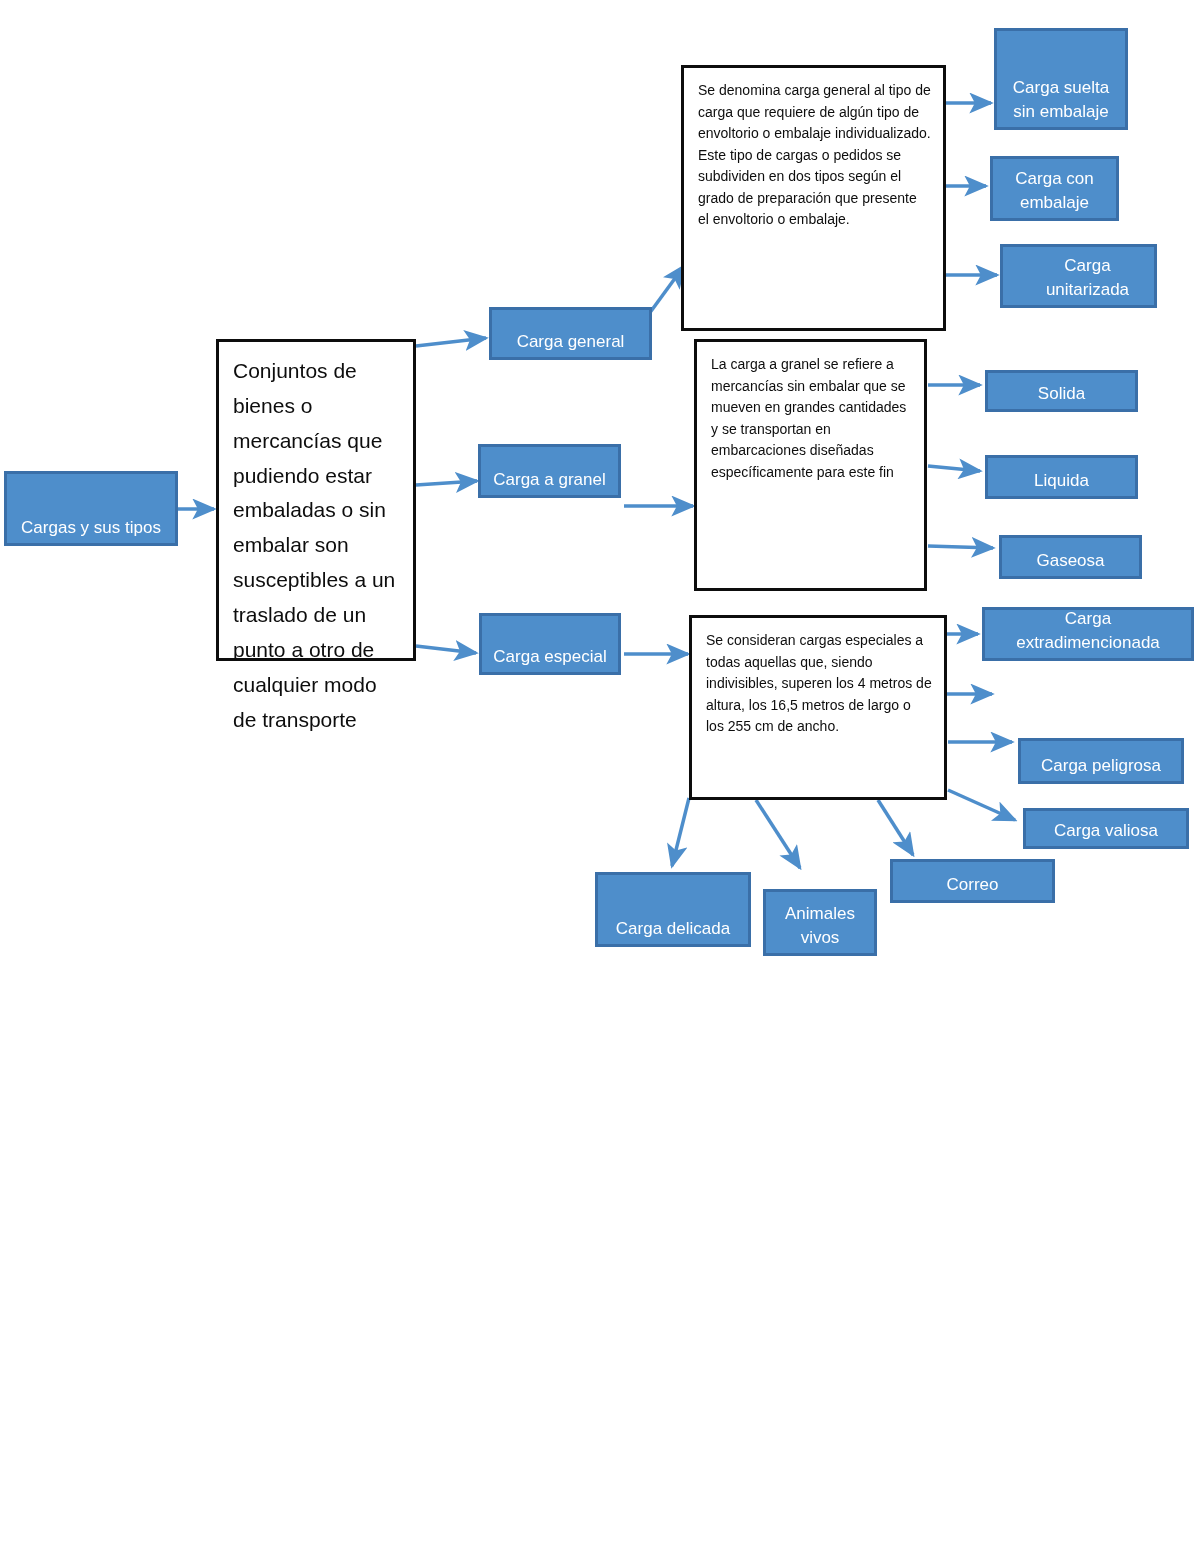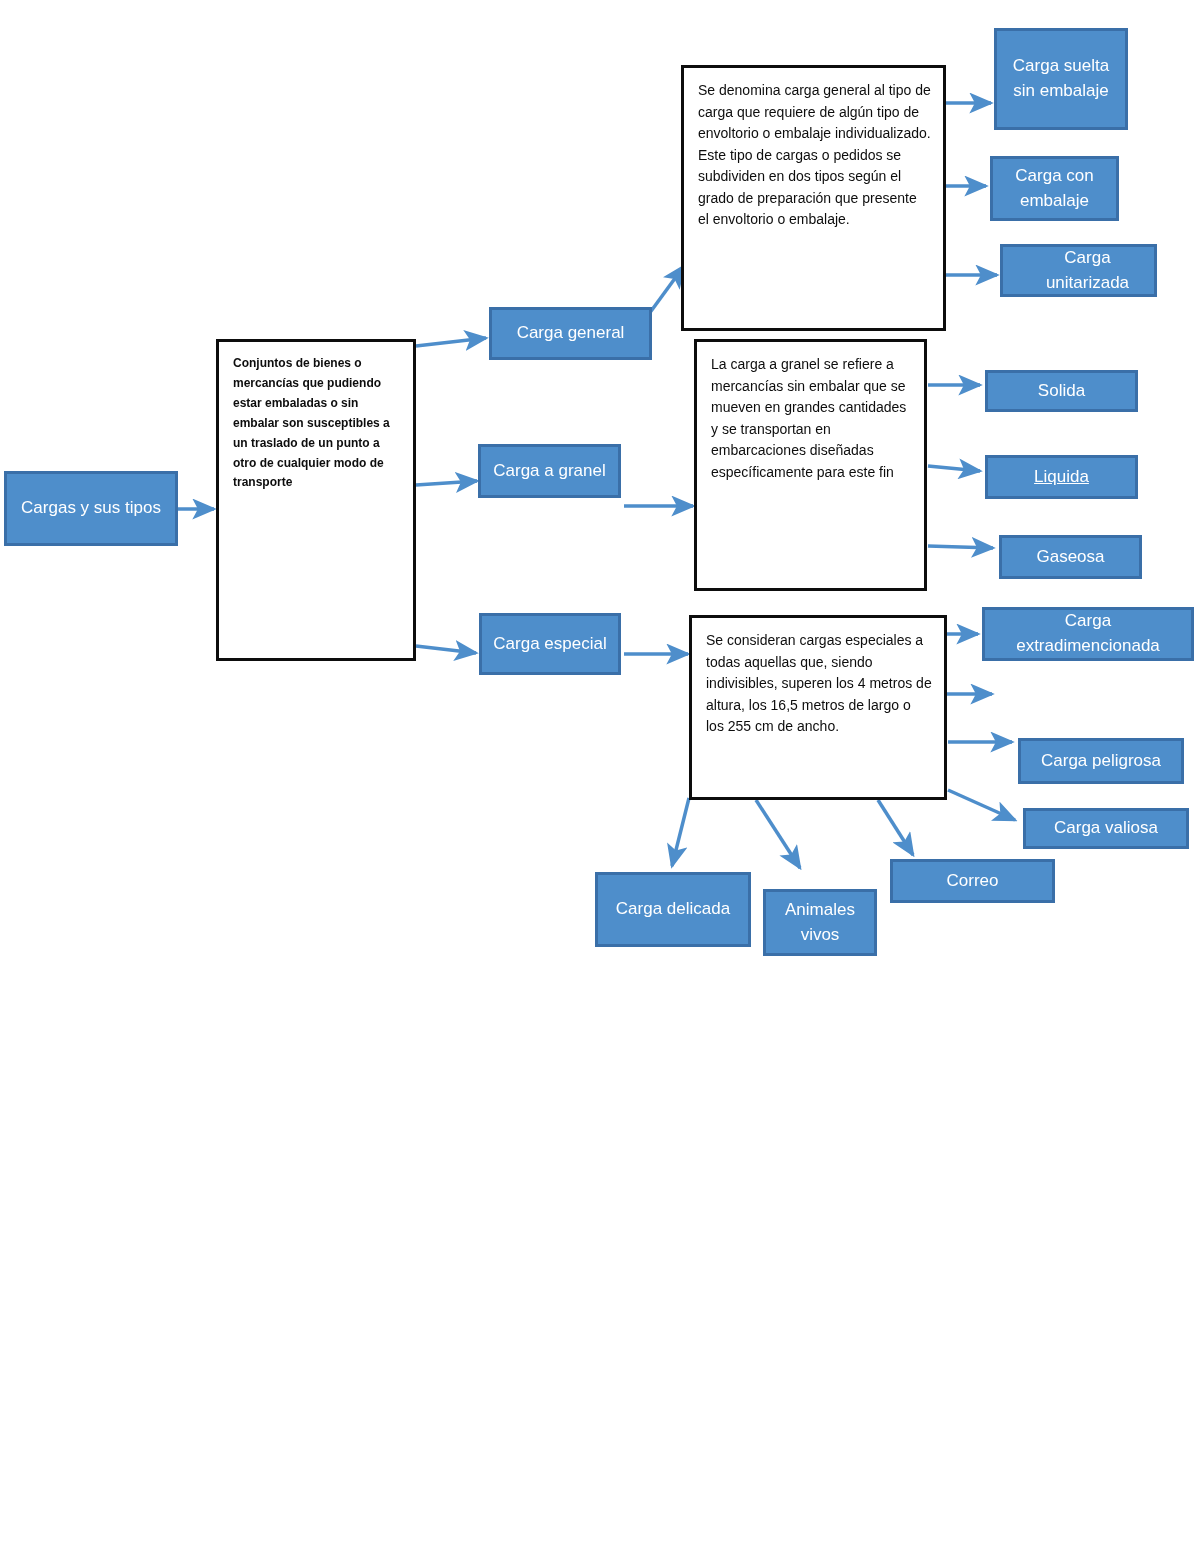--- a/index.html
+++ b/index.html
@@ -26,21 +26,21 @@
     left: 0;
     top: 0;
     width: 1200px;
     height: 1553px;
     pointer-events: none;
   }
   .node {
     position: absolute;
     box-sizing: border-box;
     display: flex;
-    align-items: center;
+    align-items: flex-end;
     justify-content: center;
     text-align: center;
   }
   .blue-box {
     background: #4E8ECB;
     border: 3px solid #3A6FA8;
     color: #ffffff;
     font-size: 17px;
     line-height: 1.45;
     padding: 2px 6px;
@@ -50,22 +50,22 @@
     border: 3px solid #0d0d0d;
     color: #0d0d0d;
     font-size: 14px;
     line-height: 1.54;
     text-align: left;
     align-items: flex-start;
     justify-content: flex-start;
     padding: 12px 12px 8px 14px;
   }
   .text-box.bold-txt {
-    font-weight: bold;
-    font-size: 12px;
+    font-weight: normal;
+    font-size: 21px;
     line-height: 1.66;
   }
   .tb-inner {
     width: 100%;
   }
 </style>
 </head>
 <body>
 
 <div id="canvas">
@@ -138,29 +138,29 @@
   </div>
 
   <div class="node blue-box" style="left:994px; top:28px; width:134px; height:102px;">
     <span>Carga suelta sin embalaje</span>
   </div>
 
   <div class="node blue-box" style="left:990px; top:156px; width:129px; height:65px;">
     <span>Carga con embalaje</span>
   </div>
 
-  <div class="node blue-box" style="left:1000px; top:244px; width:157px; height:53px;padding-left:24px;">
+  <div class="node blue-box" style="left:1000px; top:244px; width:157px; height:64px;padding-left:24px;">
     <span>Carga unitarizada</span>
   </div>
 
   <div class="node blue-box" style="left:985px; top:370px; width:153px; height:42px;">
     <span>Solida</span>
   </div>
 
-  <div class="node blue-box" style="left:985px; top:455px; width:153px; height:44px;text-decoration:underline;">
+  <div class="node blue-box" style="left:985px; top:455px; width:153px; height:44px;">
     <span>Liquida</span>
   </div>
 
   <div class="node blue-box" style="left:999px; top:535px; width:143px; height:44px;">
     <span>Gaseosa</span>
   </div>
 
   <div class="node blue-box" style="left:982px; top:607px; width:212px; height:54px;">
     <span>Carga extradimencionada</span>
   </div>

